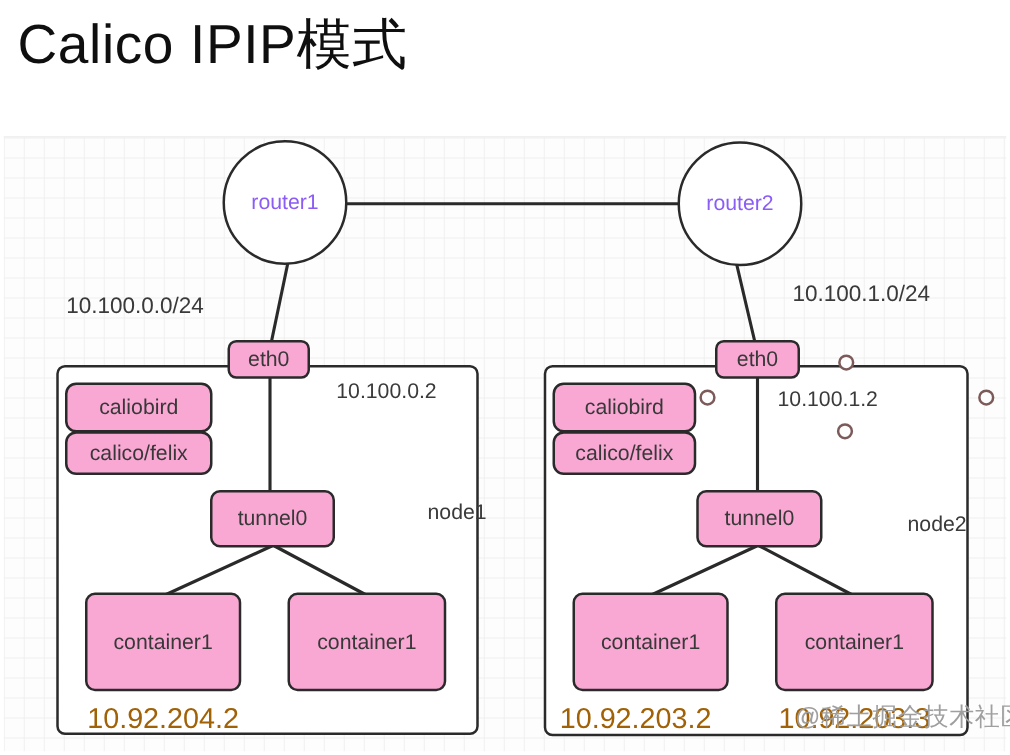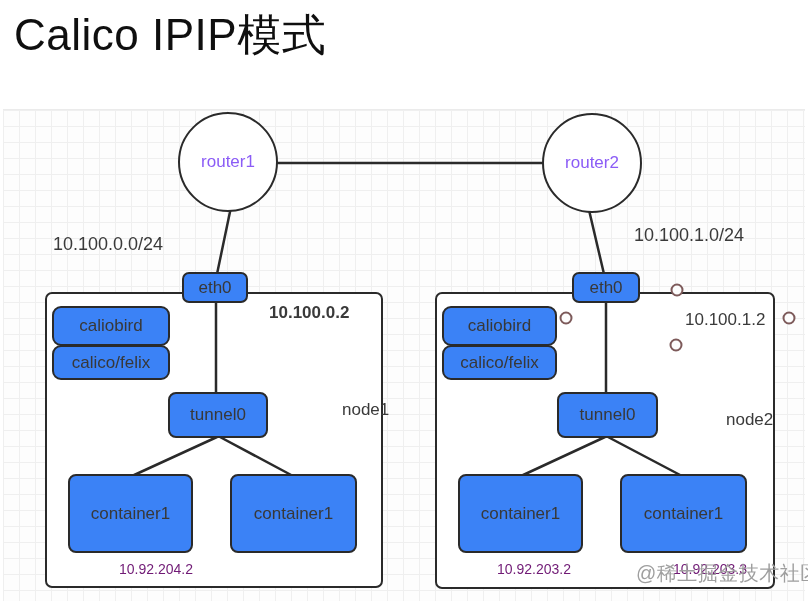--- a/index.html
+++ b/index.html
@@ -36,21 +36,21 @@
     position: absolute; z-index: 2;
     background: #ffffff;
     border: 2.5px solid #2a2a2a;
     border-radius: 7px;
   }
   #node1-box { left: 45px; top: 292px; width: 338px; height: 296px; }
   #node2-box { left: 435px; top: 292px; width: 340px; height: 297px; }
 
   .box {
     position: absolute; z-index: 4;
-    background: #3b82f6;
+    background: #f9a8d4;
     border: 2.5px solid #2a2a2a;
     border-radius: 8px;
     display: flex; align-items: center; justify-content: center;
     font-size: 17px; color: #383838; white-space: nowrap;
   }
 
   #eth1 { left: 182px; top: 272px; width: 66px; height: 31px; border-radius: 7px; }
   #eth2 { left: 572px; top: 272px; width: 68px; height: 31px; border-radius: 7px; }
 
   #bird1  { left: 52px;  top: 306px; width: 118px; height: 40px; border-radius: 9px; }
@@ -77,29 +77,29 @@
   }
   #router1 { left: 178px; top: 112px; }
   #router2 { left: 542px; top: 113px; }
 
   .float-label {
     position: absolute; z-index: 2;
     font-size: 17px; color: #3a3a3a; white-space: nowrap; margin-left: 20px;
   }
   #subnet-left  { left: 33px;  top: 234px; font-size: 18px; }
   #subnet-right { left: 614px; top: 225px; font-size: 18px; }
-  #eth-ip1 { left: 249px; top: 303px; z-index: 4; font-weight: bold; }
-  #eth-ip2 { left: 665px; top: 310px; z-index: 4; }
+  #eth-ip1 { left: 249px; top: 303px; z-index: 4; }
+  #eth-ip2 { left: 602px; top: 310px; z-index: 4; }
   #node1-label { left: 322px; top: 400px; z-index: 4; }
   #node2-label { left: 706px; top: 410px; z-index: 4; }
 
   .container-ip {
     position: absolute; z-index: 4;
-    font-size: 14px; color: #701a75;
-    text-align: right; white-space: nowrap;
+    font-size: 23px; color: #a16207;
+    text-align: center; white-space: nowrap;
   }
   #ip-c1n1 { left: 68px;  top: 561px; width: 125px; }
   #ip-c2n1 { left: 230px; top: 561px; width: 127px; }
   #ip-c1n2 { left: 446px; top: 561px; width: 125px; }
   #ip-c2n2 { left: 620px; top: 561px; width: 127px; }
 
   .watermark {
     position: absolute; z-index: 6;
     left: 636px; top: 560px;
     font-size: 20px; color: #9f9f9f;

